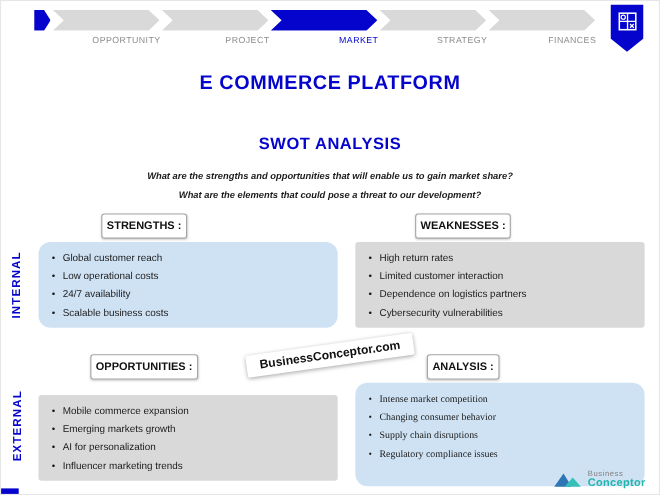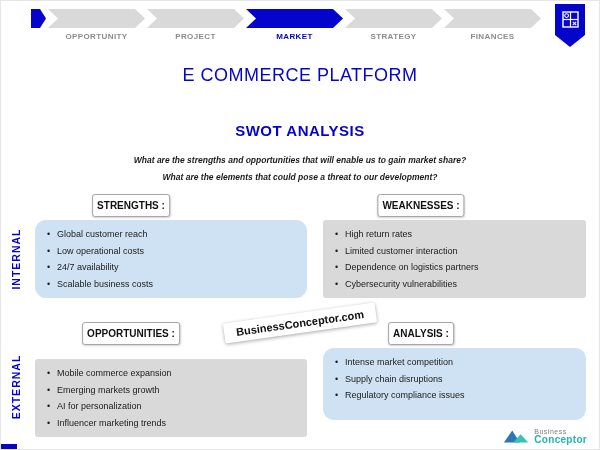--- a/index.html
+++ b/index.html
@@ -19,30 +19,30 @@
     width:15px; height:19px; background:var(--accent); margin-right:2px;
     clip-path:polygon(0 0, calc(100% - 6px) 0, 100% 50%, calc(100% - 6px) 100%, 0 100%);
   }
   .chevron {
     width:97px; height:19px; background:var(--gray); margin-right:2px;
     clip-path:polygon(0 0, calc(100% - 10px) 0, 100% 50%, calc(100% - 10px) 100%, 0 100%, 10px 50%);
   }
   .chevron.active { background:var(--accent); }
   .nav-labels { position:absolute; left:46px; top:31px; display:flex; width:495px; }
   .nav-label {
-    width:99px; text-align:center; font-size:8px; font-weight:bold;
+    width:99px; text-align:right; font-size:8px; font-weight:normal;
     color:#8c8c8c; letter-spacing:.4px; text-transform:uppercase;
   }
   .nav-label.active { color:var(--accent); }
   
   .badge { position:absolute; right:14px; top:3px; width:30px; height:44px; }
   
   .title {
     position:absolute; top:64px; left:0; width:100%; text-align:center;
-    color:var(--accent); font-size:18px; font-weight:normal; letter-spacing:.5px;
+    color:var(--accent); font-size:18px; font-weight:bold; letter-spacing:.5px;
   }
   .subtitle {
     position:absolute; top:121px; left:0; width:100%; text-align:center;
     color:var(--accent); font-size:15px; font-weight:bold; letter-spacing:.5px;
   }
   .questions { position:absolute; top:151px; left:0; width:100%; text-align:center; }
   .question { font-size:8.5px; font-style:italic; font-weight:600; color:#1a1a1a; line-height:17px; }
   
   .row-label {
     position:absolute; left:4px; width:22px; display:flex; align-items:center; justify-content:center;
@@ -52,21 +52,21 @@
     font-weight:bold; font-size:10.5px; letter-spacing:1px;
   }
   .row-label.internal { top:219px; height:78px; }
   .row-label.external { top:347px; height:78px; }
   .qbox { position:absolute; border-radius:3px; }
   .qbox.blue { background:var(--lightblue);border-radius:11px; }
   .qbox.gray { background:var(--gray); }
   .qbox.strengths     { left:34px;  top:219px; width:272px; height:78px; }
   .qbox.weaknesses    { left:322px; top:219px; width:263px; height:78px; }
   .qbox.opportunities { left:34px;  top:358px; width:272px; height:78px; }
-  .qbox.threats       { left:322px; top:347px; width:263px; height:72px; }
+  .qbox.threats       { left:322px; top:347px; width:263px; height:94px;font-family:Liberation Serif, serif; }
   .qbox ul { margin:0; padding:6px 8px; list-style:none; }
   .qbox li {
     font-size:9px; color:#1a1a1a; line-height:16.5px; padding-left:14px; position:relative;
   }
   .qbox li::before { content:"•"; position:absolute; left:4px; color:#1a1a1a; }
   .qhdr {
     position:absolute; transform:translateX(-50%);
     background:#ffffff; border:1px solid #a6a6a6; border-radius:3px;
     font-size:10px; font-weight:bold; color:#111; padding:5px 4px;
     box-shadow:0 1px 2px rgba(0,0,0,.18); white-space:nowrap;
@@ -158,20 +158,21 @@
     <ul>
       <li>Mobile commerce expansion</li>
       <li>Emerging markets growth</li>
       <li>AI for personalization</li>
       <li>Influencer marketing trends</li>
     </ul>
   </div>
   <div class="qbox threats blue">
     <ul>
       <li>Intense market competition</li>
+      <li>Changing consumer behavior</li>
       <li>Supply chain disruptions</li>
       <li>Regulatory compliance issues</li>
     </ul>
   </div>
 
   <div class="watermark">BusinessConceptor.com</div>
 
   <div class="bottom-accent"></div>
   <div class="logo">
     <svg width="28" height="18" viewBox="0 0 30 18">

